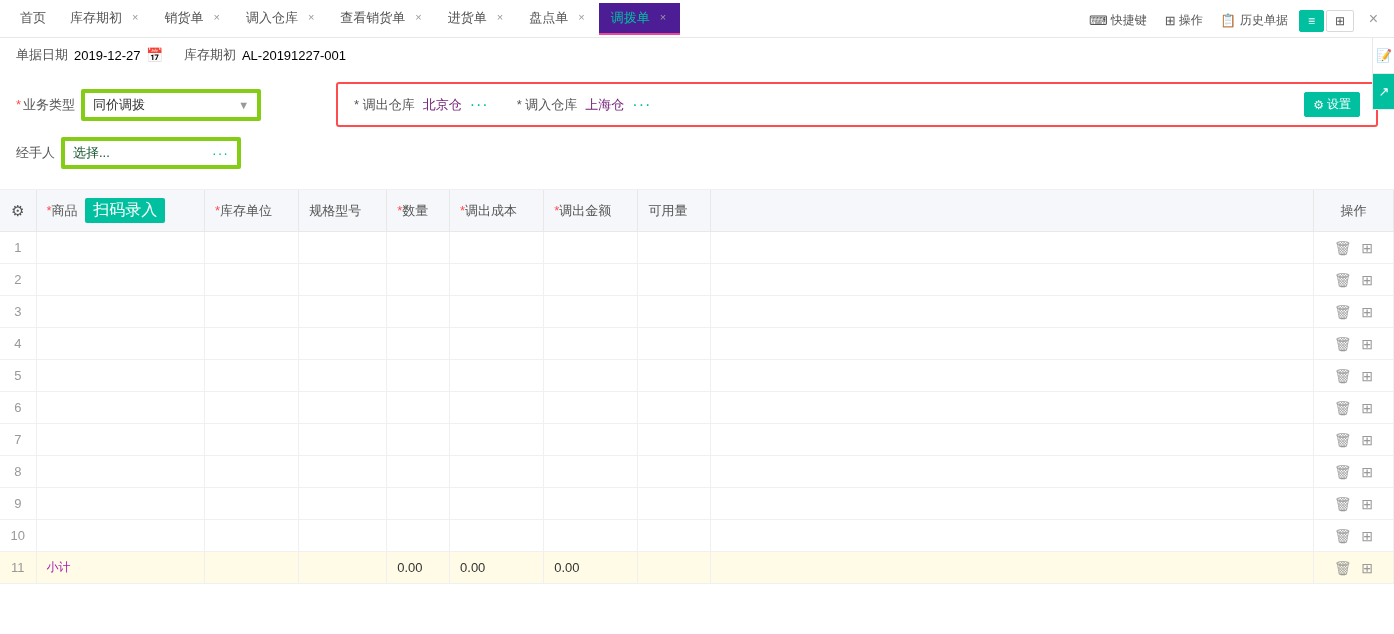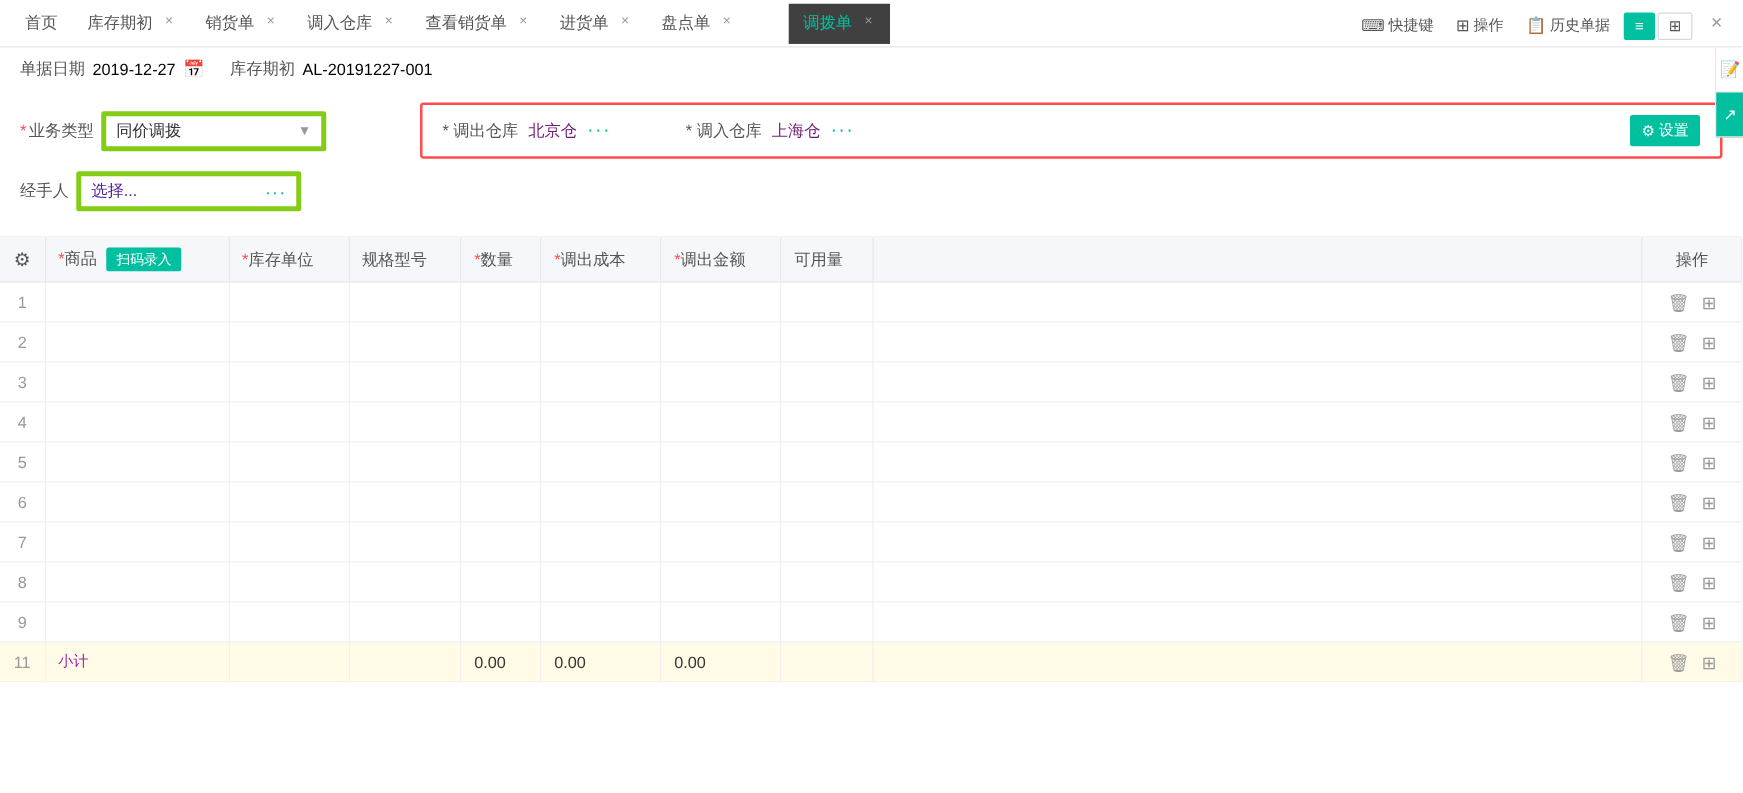--- a/index.html
+++ b/index.html
@@ -9,21 +9,21 @@
     .tab-bar {
       display: flex; align-items: center; border-bottom: 1px solid #e8e8e8;
       background: #fff; padding: 0 8px; height: 38px; position: relative;
     }
     .tab {
       display: flex; align-items: center; padding: 0 12px; height: 32px;
       cursor: pointer; color: #555; font-size: 13px; white-space: nowrap;
       border-bottom: 2px solid transparent; gap: 4px;
     }
     .tab.active {
-      color: #00c0a0; border-bottom: 2px solid #404040; background: #404040; margin-left: 32px;
+      color: #00c0a0; border-bottom: 2px solid #ec4899; background: #4c1d95;
     }
     .tab-close {
       font-size: 11px; color: #999; cursor: pointer; margin-left: 4px;
       line-height: 1; padding: 1px 2px; border-radius: 2px;
     }
     .close-btn-right {
       margin-left: auto; cursor: pointer; font-size: 16px; color: #999;
       padding: 4px 8px;
     }
 
@@ -41,26 +41,26 @@
     .form-label .required { color: #ff4d4f; margin-right: 2px; }
     .form-value { color: #000000; font-size: 13px; }
     .form-input-box {
       border: 4px solid #84cc16; border-radius: 2px; padding: 3px 8px;
       min-width: 140px; color: #333; background: #fff; font-size: 13px;
       display: flex; align-items: center; gap: 0; text-align: center;
     }
     .form-input-box .dropdown-arrow { color: #999; font-size: 11px; margin-left: auto; }
     .calendar-icon { color: #00c0a0; cursor: pointer; font-size: 14px; }
     .more-btn { color: #00c0a0; cursor: pointer; font-size: 16px; letter-spacing: 1px; }
-    .placeholder-text { color: #4c1d95; }
+    .placeholder-text { color: #14532d; }
 
     
     .red-border-box {
       border: 2px solid #ff4d4f; border-radius: 3px; padding: 8px 16px;
-      display: flex; align-items: center; gap: 60px; flex: 1;
+      display: flex; align-items: center; gap: 28px; flex: 1;
     }
     .warehouse-item {
       display: flex; align-items: center; gap: 8px;
     }
     .warehouse-label { color: #555; }
     .warehouse-value { color: #701a75; font-weight: 500; }
 
     
     .toolbar {
       display: flex; align-items: center; gap: 4px;
@@ -90,21 +90,21 @@
     th .required { color: #ff4d4f; }
     td {
       padding: 6px 10px; border-bottom: 1px solid #f0f0f0;
       border-right: 1px solid #f0f0f0; height: 32px;
     }
     .row-num { color: #999; text-align: center; width: 36px; }
     .col-actions { text-align: center; white-space: nowrap; }
     .action-icon { cursor: pointer; color: #999; font-size: 14px; margin: 0 3px; }
     .scan-btn {
       background: #00c0a0; color: #fff; border: none; border-radius: 2px;
-      padding: 2px 8px; font-size: 11px; cursor: pointer; margin-left: 4px;
+      padding: 2px 8px; font-size: 16px; cursor: pointer; margin-left: 4px;
     }
     .subtotal-row td { background: #fffbe6; font-weight: 500; }
     .gear-icon { cursor: pointer; color: #555; font-size: 15px; }
 
     
     .right-sidebar {
       position: fixed; right: 0; top: 38px; width: 22px;
       display: flex; flex-direction: column; gap: 0; border-left: 1px solid #e8e8e8;
     }
     .sidebar-icon {
@@ -395,20 +395,35 @@
       <td></td>
       <td></td>
       <td></td>
       <td></td>
       <td></td>
       <td class="col-actions">
         <span class="action-icon">🗑</span>
         <span class="action-icon">⊞</span>
       </td>
     </tr>
+        <tr>
+      <td class="row-num">10</td>
+      <td></td>
+      <td></td>
+      <td></td>
+      <td></td>
+      <td></td>
+      <td></td>
+      <td></td>
+      <td></td>
+      <td class="col-actions">
+        <span class="action-icon">🗑</span>
+        <span class="action-icon">⊞</span>
+      </td>
+    </tr>
         <tr class="subtotal-row">
       <td class="row-num">11</td>
       <td colspan="1" style="color:#a21caf; font-size:12px;">小计</td>
       <td></td>
       <td></td>
       <td>0.00</td>
       <td>0.00</td>
       <td>0.00</td>
       <td></td>
       <td></td>

